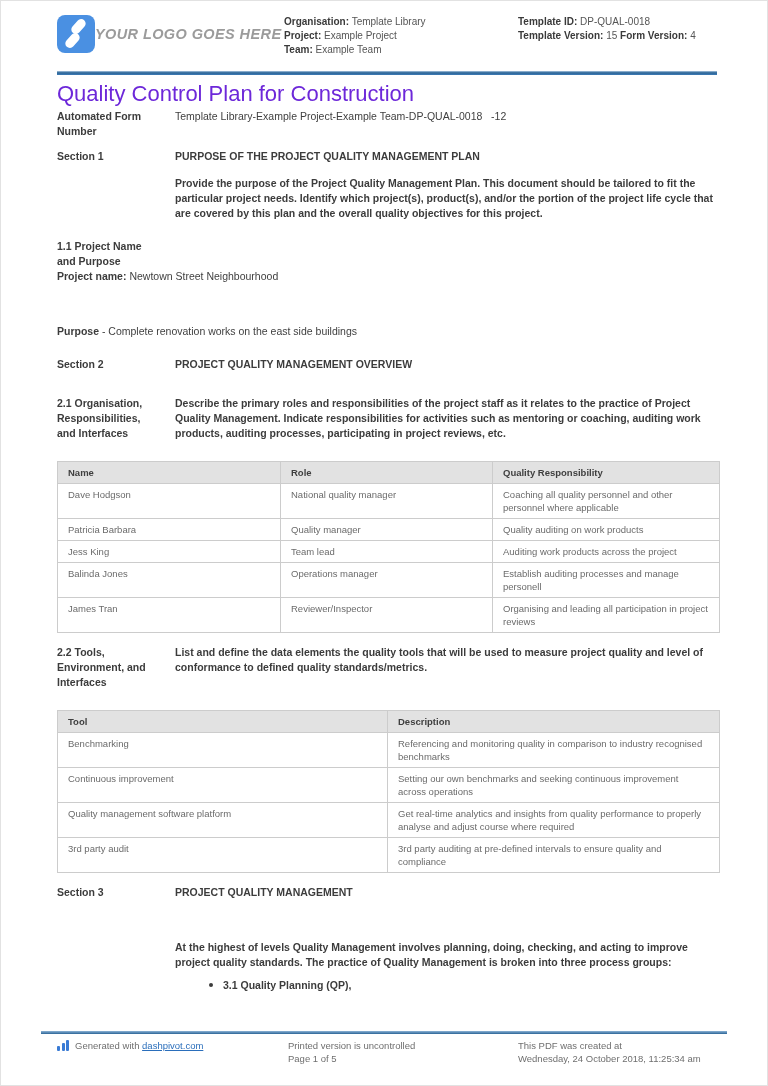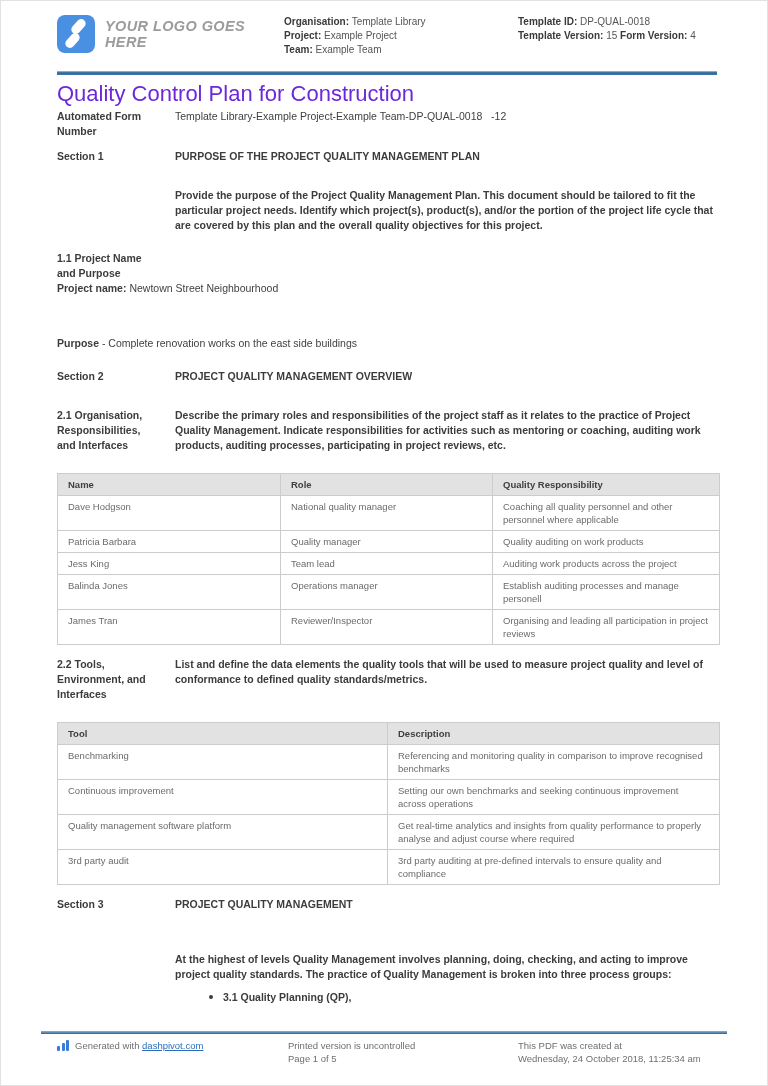--- a/index.html
+++ b/index.html
@@ -1,21 +1,21 @@
 <!DOCTYPE html>
 <html><head>
 <meta charset="utf-8">
 <style>
   html,body { margin:0; padding:0; background:#f4f4f4; font-family:"Liberation Sans", sans-serif; }
   .page { position:relative; width:768px; height:1086px; margin:0 auto; background:#ffffff;
           border:1px solid #e2e2e2; box-sizing:border-box; overflow:hidden; color:#3f3f3f; }
 
   
   .header { display:flex; align-items:flex-start; padding:14px 50px 0 56px; height:50px; }
-  .logo-wrap { display:flex; align-items:center; gap:10px; width:227px; flex-shrink:0; }
+  .logo-wrap { display:flex; align-items:center; width:227px; flex-shrink:0; }
   .logo-box { width:38px; height:38px; background:#4a90e2; border-radius:8px; position:relative; flex-shrink:0; }
   .bean { position:absolute; width:17px; height:9px; background:#fff; border-radius:5px; transform:rotate(-48deg); }
   .bean1 { top:7px; left:13px; }
   .bean2 { top:21px; left:7px; }
   .logo-text { font-style:italic; font-weight:bold; color:#9b9b9b; font-size:14.5px; letter-spacing:.4px; }
   .meta-col { font-size:10px; line-height:14px; color:#555; }
   .meta-mid { width:234px; flex-shrink:0; }
   .meta-right { flex:1; }
   .meta-col b { color:#3a3a3a; }
   .meta-line { white-space:nowrap; }
@@ -26,21 +26,21 @@
   
   .title { margin:6px 50px 0 56px; font-size:22px; line-height:26px; color:#6d28d9; font-weight:400; }
 
   
   .row { display:flex; margin:0 50px 0 56px; }
   .lbl { width:118px; padding-right:20px; box-sizing:border-box; flex-shrink:0; font-weight:bold;
          font-size:10.5px; line-height:15px; color:#3c3c3c; overflow-wrap:break-word; word-break:break-word; }
   .val { flex:1; font-size:10.5px; line-height:15px; }
   .bold { font-weight:bold; color:#3c3c3c; }
   .pre { white-space:pre-wrap; }
-  .mt12 { margin-top:24px; } .mt40 { margin-top:40px; }
+  .mt12 { margin-top:12px; } .mt40 { margin-top:40px; }
   .r-form   { margin-top:2px; }
   .r-sec1   { margin-top:10px; }
   .r-s11    { margin-top:18px;flex-direction:column; }
   .r-sec2   { margin-top:18px; }
   .r-s21    { margin-top:24px; }
   .r-s22    { margin-top:12px; }
   .r-sec3   { margin-top:12px; }
 
   
   table { border-collapse:collapse; margin:20px 50px 0 56px; width:662px; table-layout:fixed;
@@ -178,21 +178,21 @@
       </colgroup>
     <thead>
       <tr>
         <th>Tool</th>
         <th>Description</th>
       </tr>
     </thead>
     <tbody>
       <tr>
         <td>Benchmarking</td>
-        <td>Referencing and monitoring quality in comparison to improve recognised benchmarks</td>
+        <td>Referencing and monitoring quality in comparison to industry recognised benchmarks</td>
       </tr>
       <tr>
         <td>Continuous improvement</td>
         <td>Setting our own benchmarks and seeking continuous improvement across operations</td>
       </tr>
       <tr>
         <td>Quality management software platform</td>
         <td>Get real-time analytics and insights from quality performance to properly analyse and adjust course where required</td>
       </tr>
       <tr>

